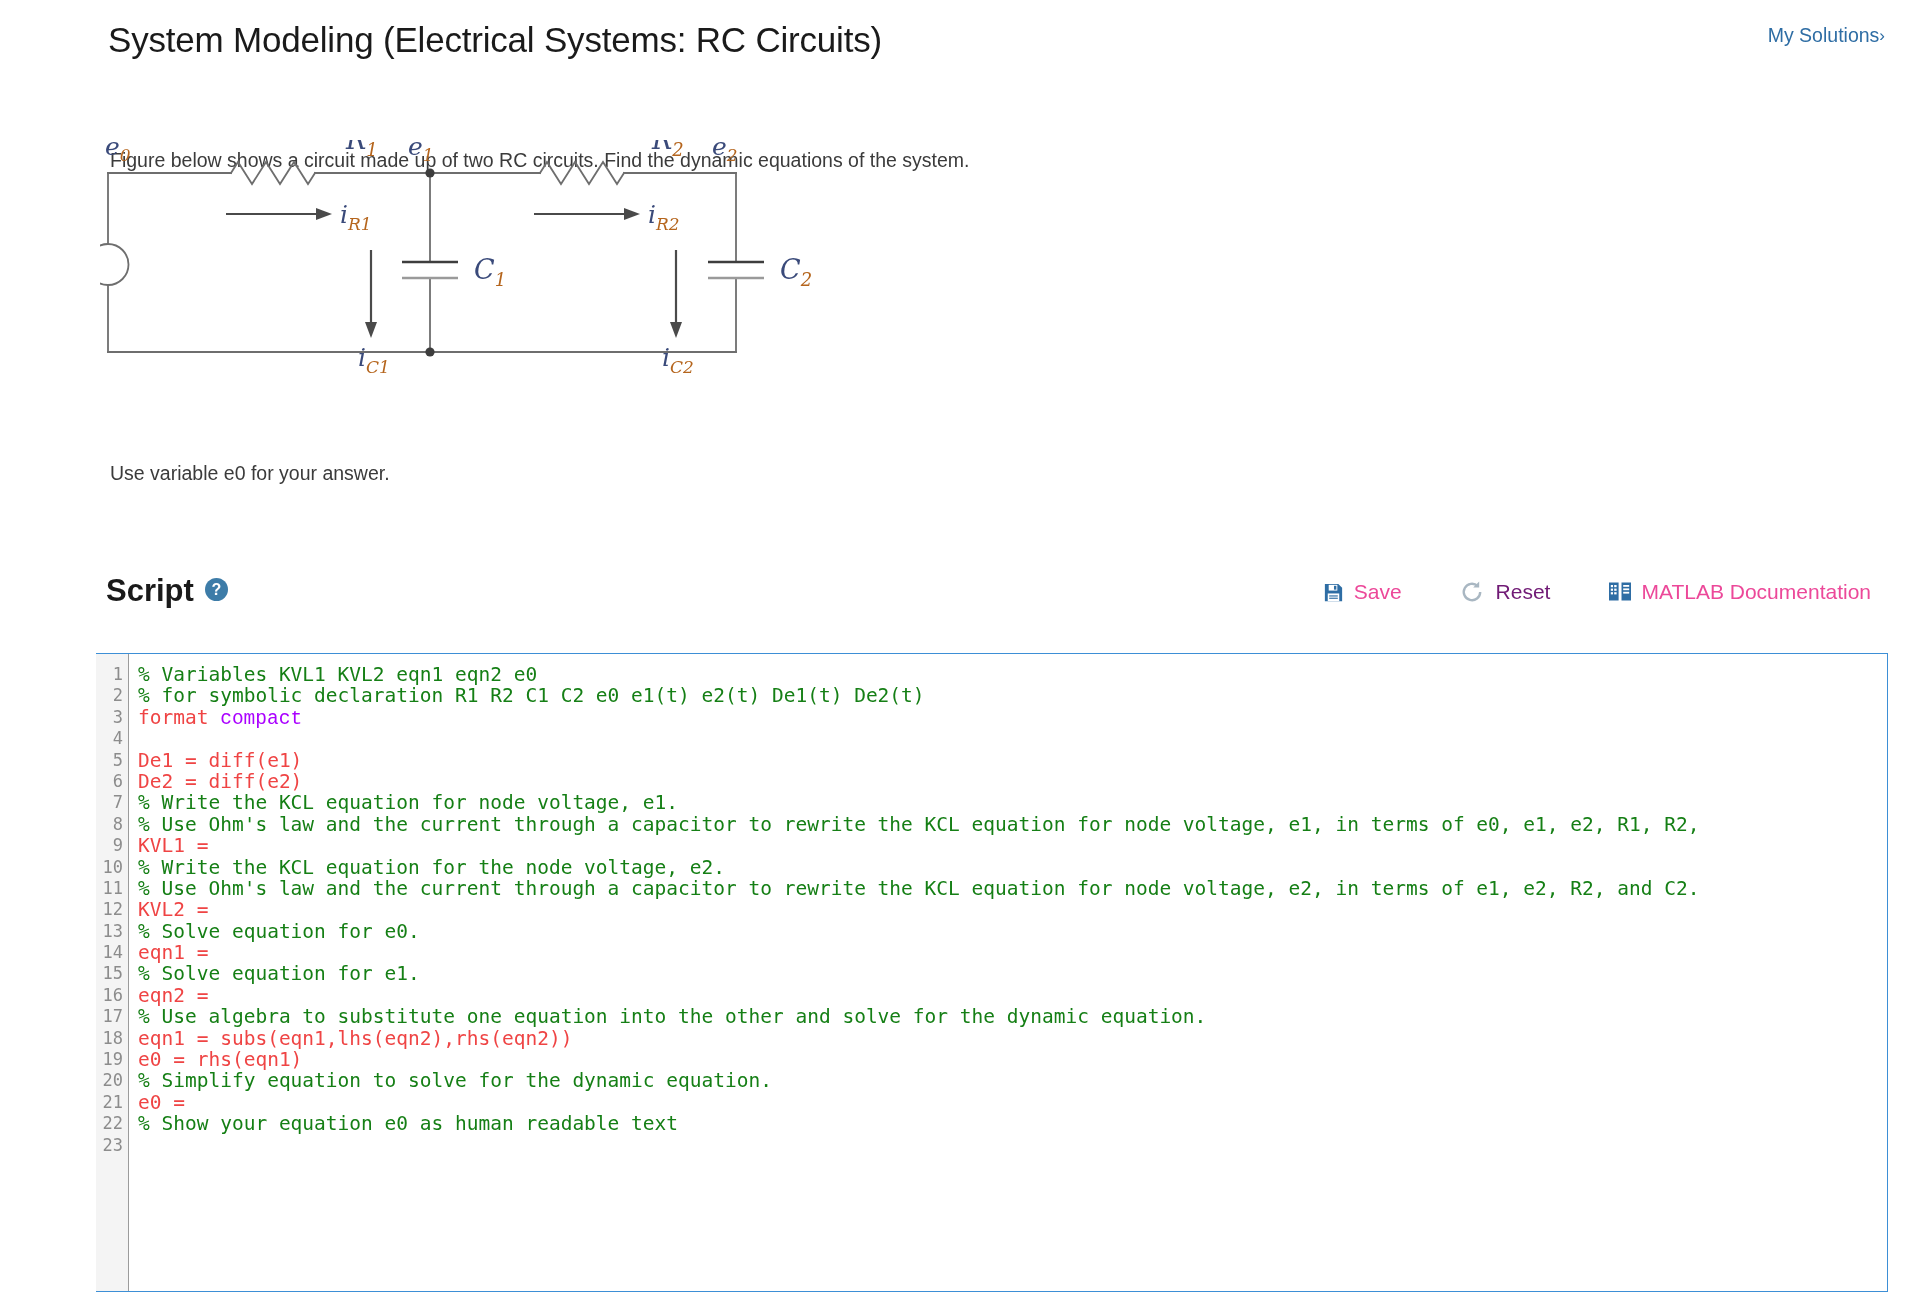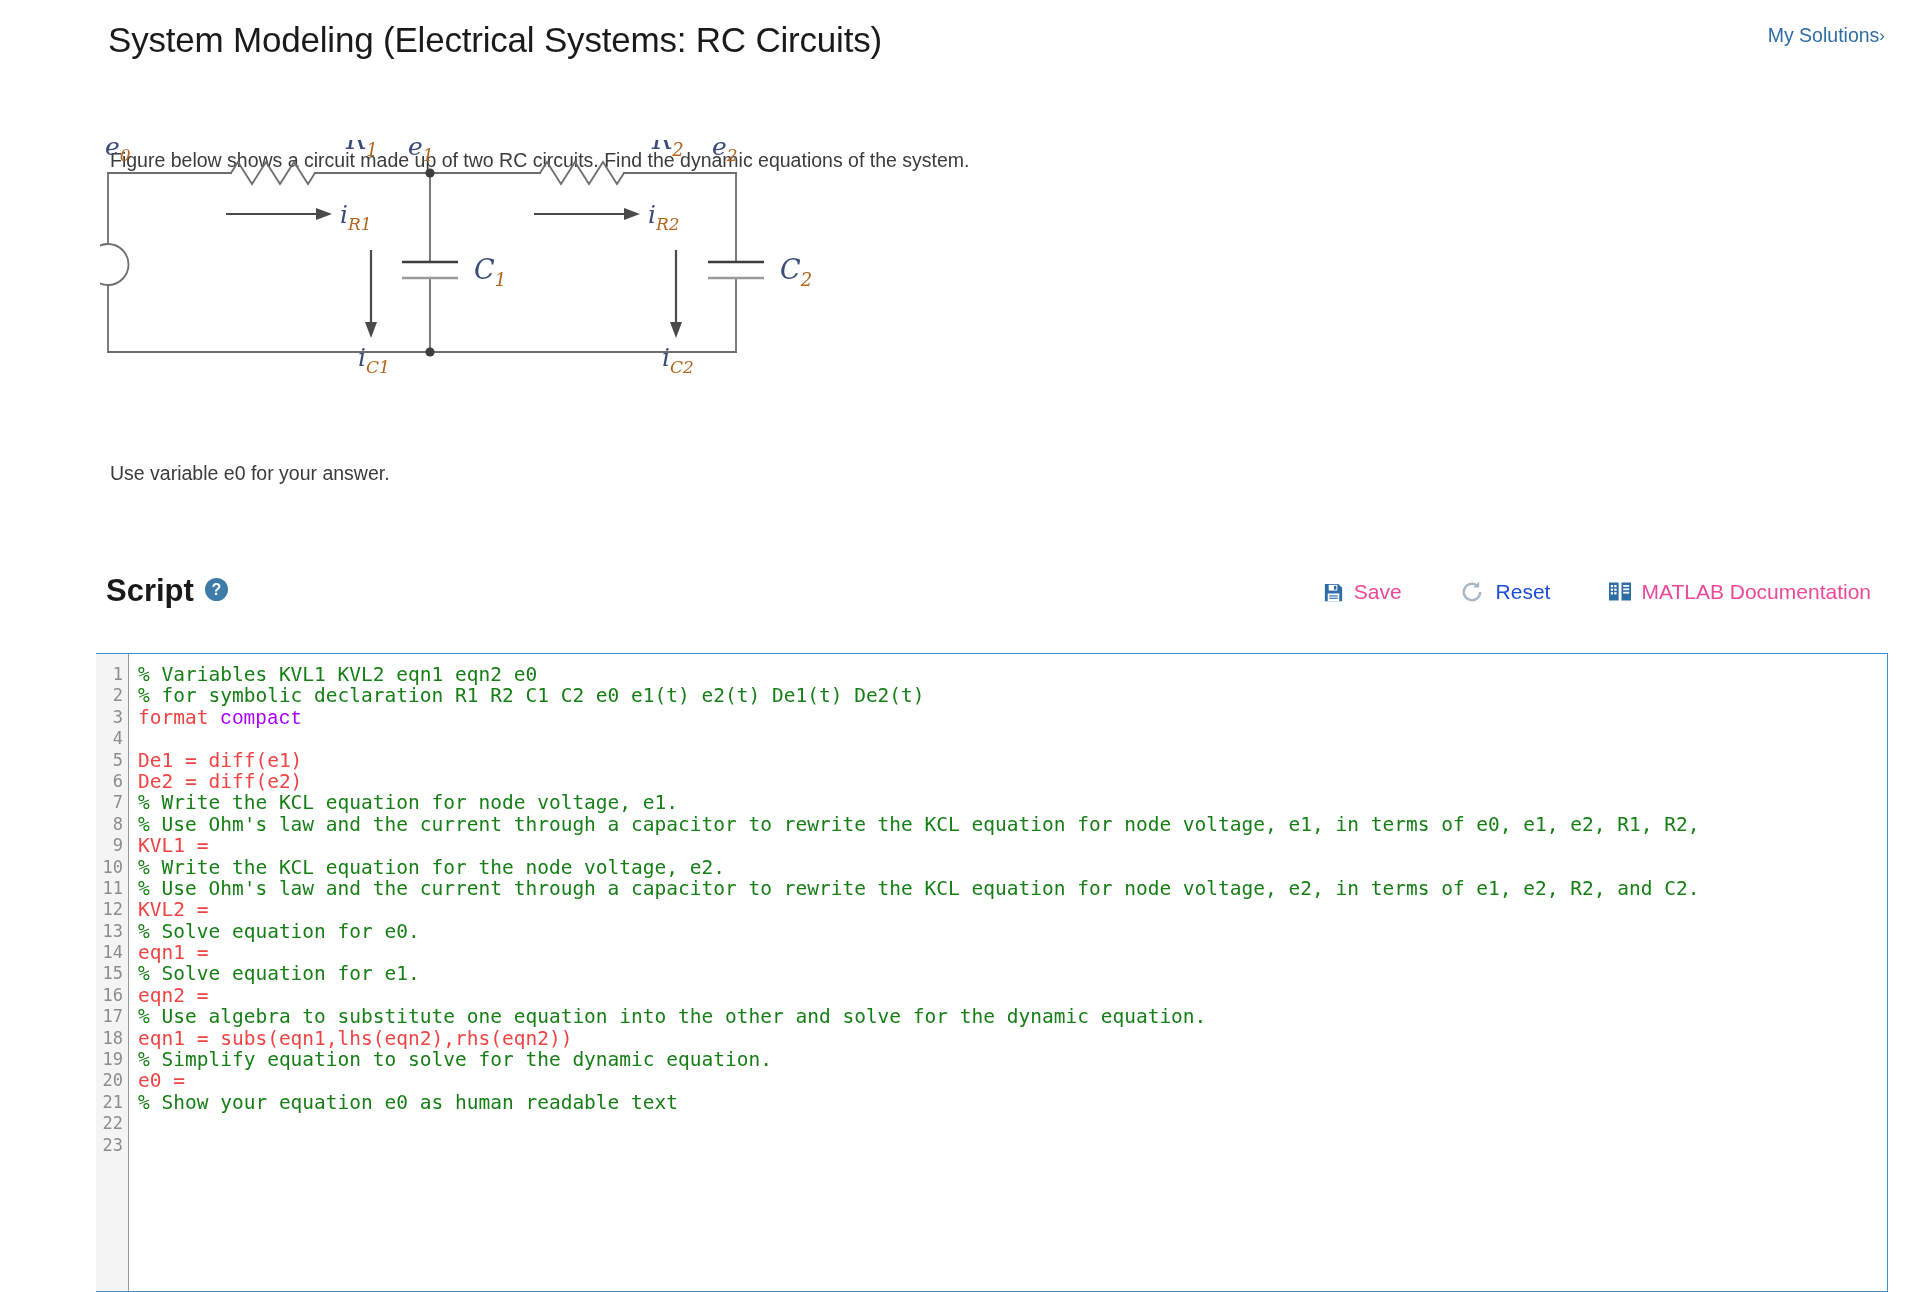--- a/index.html
+++ b/index.html
@@ -110,21 +110,21 @@
   .tb-btn {
     display: flex;
     align-items: center;
     gap: 9px;
     font-size: 21px;
     color: #ec4899;
     cursor: pointer;
     padding: 2px 10px;
     white-space: nowrap;
   }
-  .tb-btn.disabled { color: #1d4ed8; cursor: default; gap: 12px; }
+  .tb-btn.disabled { color: #701a75; cursor: default; gap: 12px; }
   .tb-btn + .tb-btn { margin-left: 38px; }
   .tb-icon { display: flex; align-items: center; }
 
   
   .editor {
     position: absolute;
     left: 96px; top: 653px;
     width: 1792px;
     height: 639px;
     border: 1px solid #3d8fd6;
@@ -376,20 +376,21 @@
           <div class="code-line"><span class="tok-plain">KVL1 =</span></div>
           <div class="code-line"><span class="tok-comment">% Write the KCL equation for the node voltage, e2.</span></div>
           <div class="code-line"><span class="tok-comment">% Use Ohm's law and the current through a capacitor to rewrite the KCL equation for node voltage, e2, in terms of e1, e2, R2, and C2.</span></div>
           <div class="code-line"><span class="tok-plain">KVL2 =</span></div>
           <div class="code-line"><span class="tok-comment">% Solve equation for e0.</span></div>
           <div class="code-line"><span class="tok-plain">eqn1 =</span></div>
           <div class="code-line"><span class="tok-comment">% Solve equation for e1.</span></div>
           <div class="code-line"><span class="tok-plain">eqn2 =</span></div>
           <div class="code-line"><span class="tok-comment">% Use algebra to substitute one equation into the other and solve for the dynamic equation.</span></div>
           <div class="code-line"><span class="tok-plain">eqn1 = subs(eqn1,lhs(eqn2),rhs(eqn2))</span></div>
+          <div class="code-line"><span class="tok-plain">e0 = rhs(eqn1)</span></div>
           <div class="code-line"><span class="tok-comment">% Simplify equation to solve for the dynamic equation.</span></div>
           <div class="code-line"><span class="tok-plain">e0 =</span></div>
           <div class="code-line"><span class="tok-comment">% Show your equation e0 as human readable text</span></div>
           <div class="code-line"><span class="tok-plain"></span></div>
         </div>
     </div>
   </div>
 
 </div>
 

